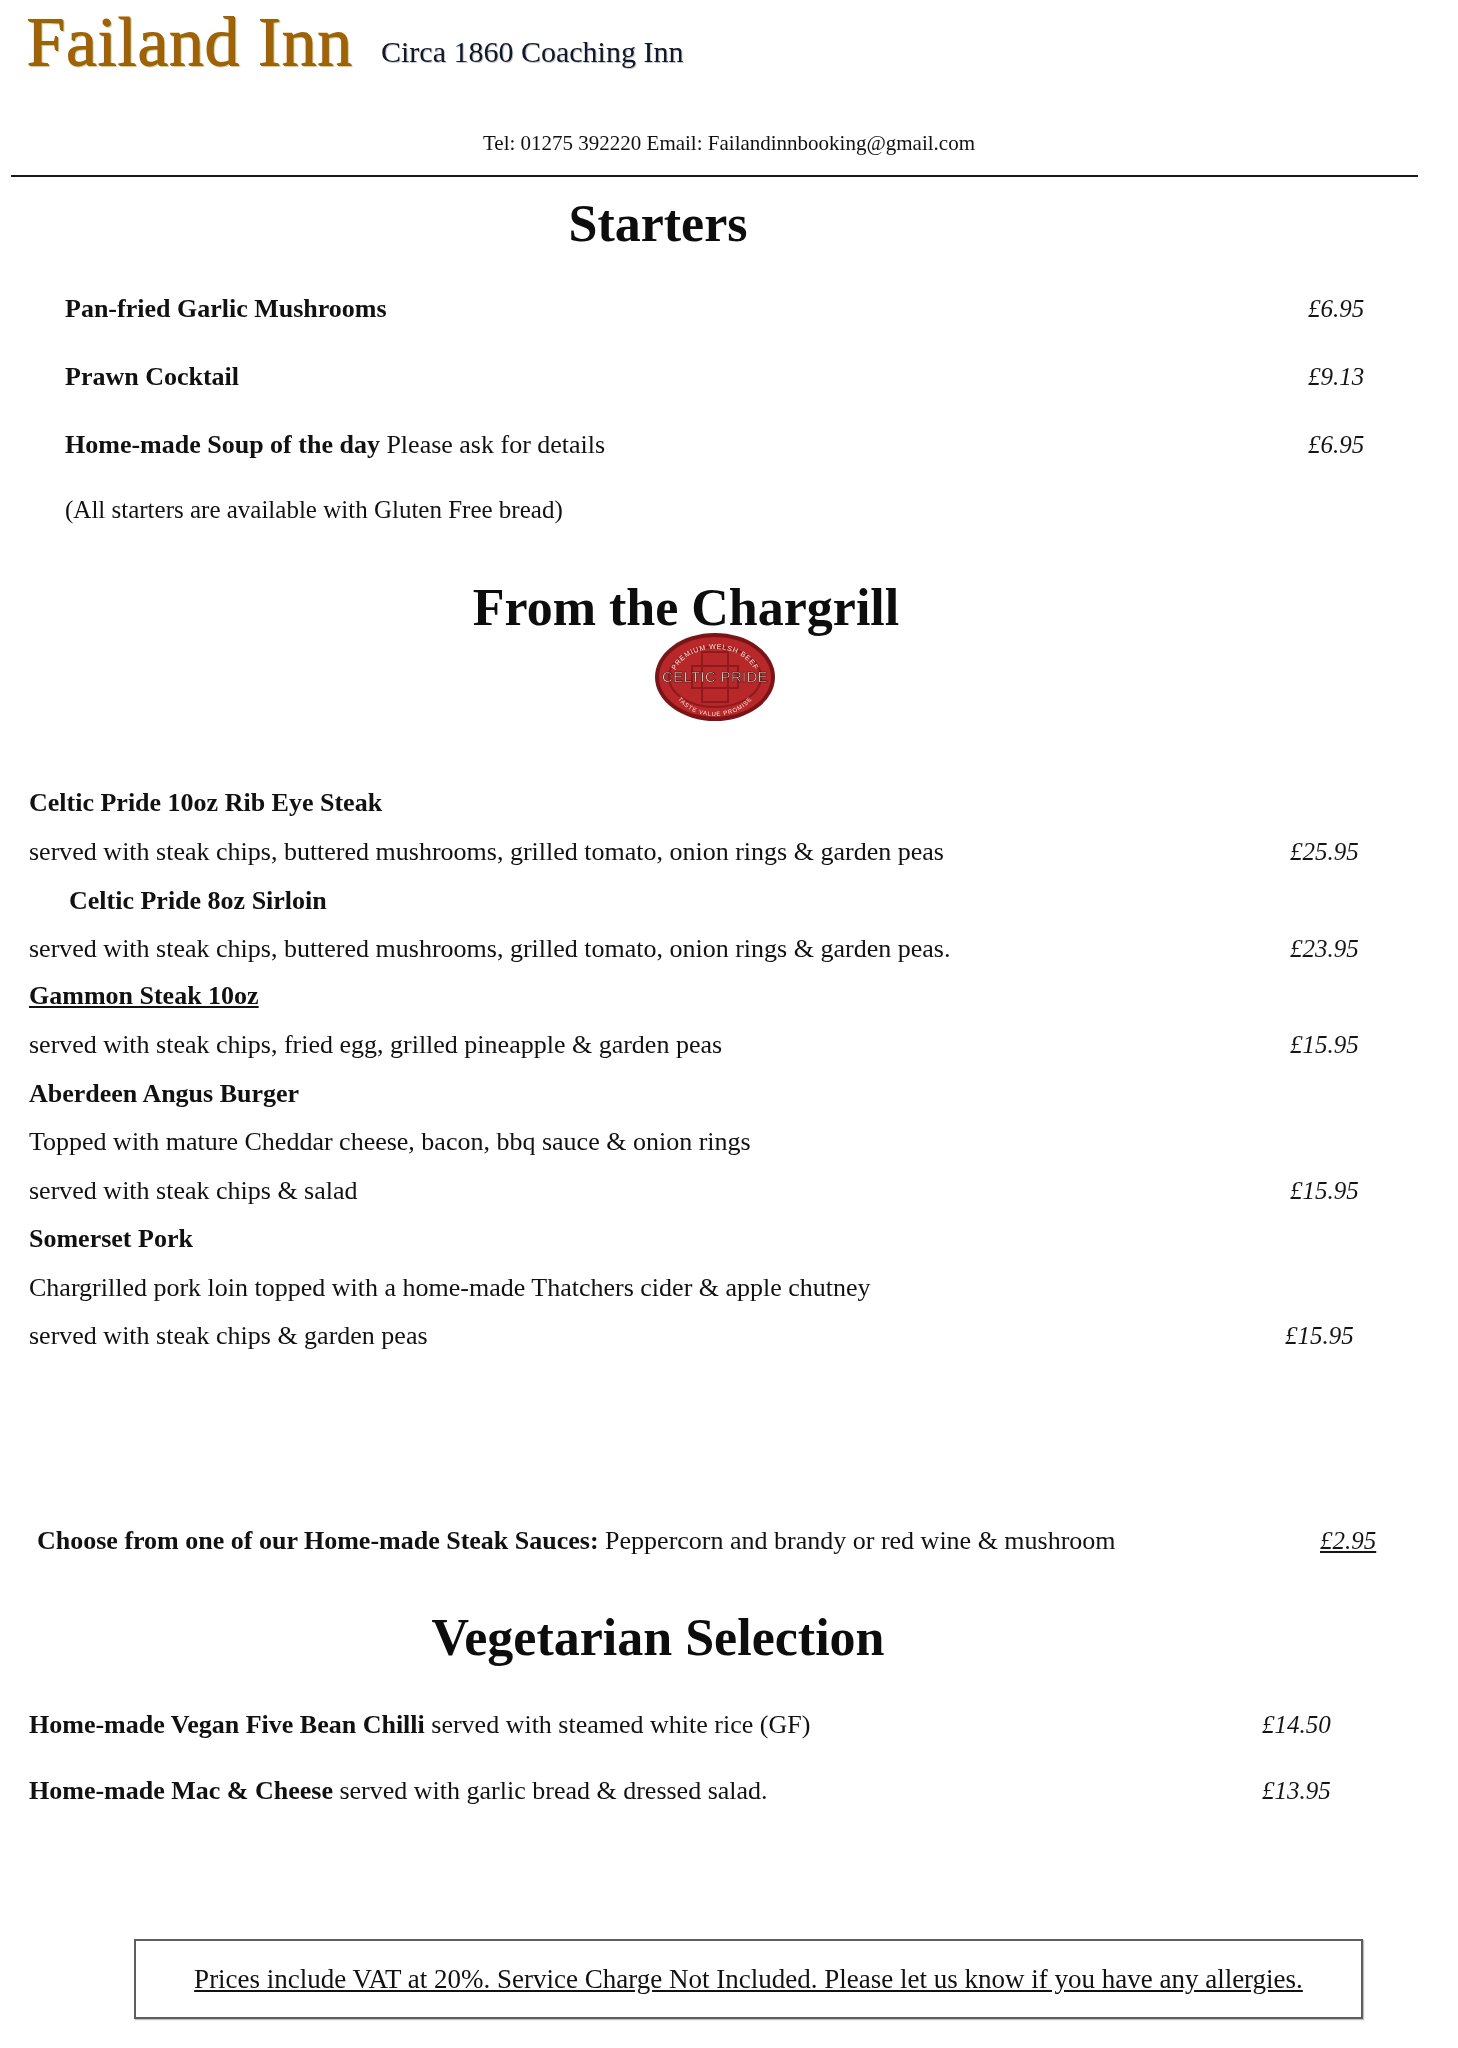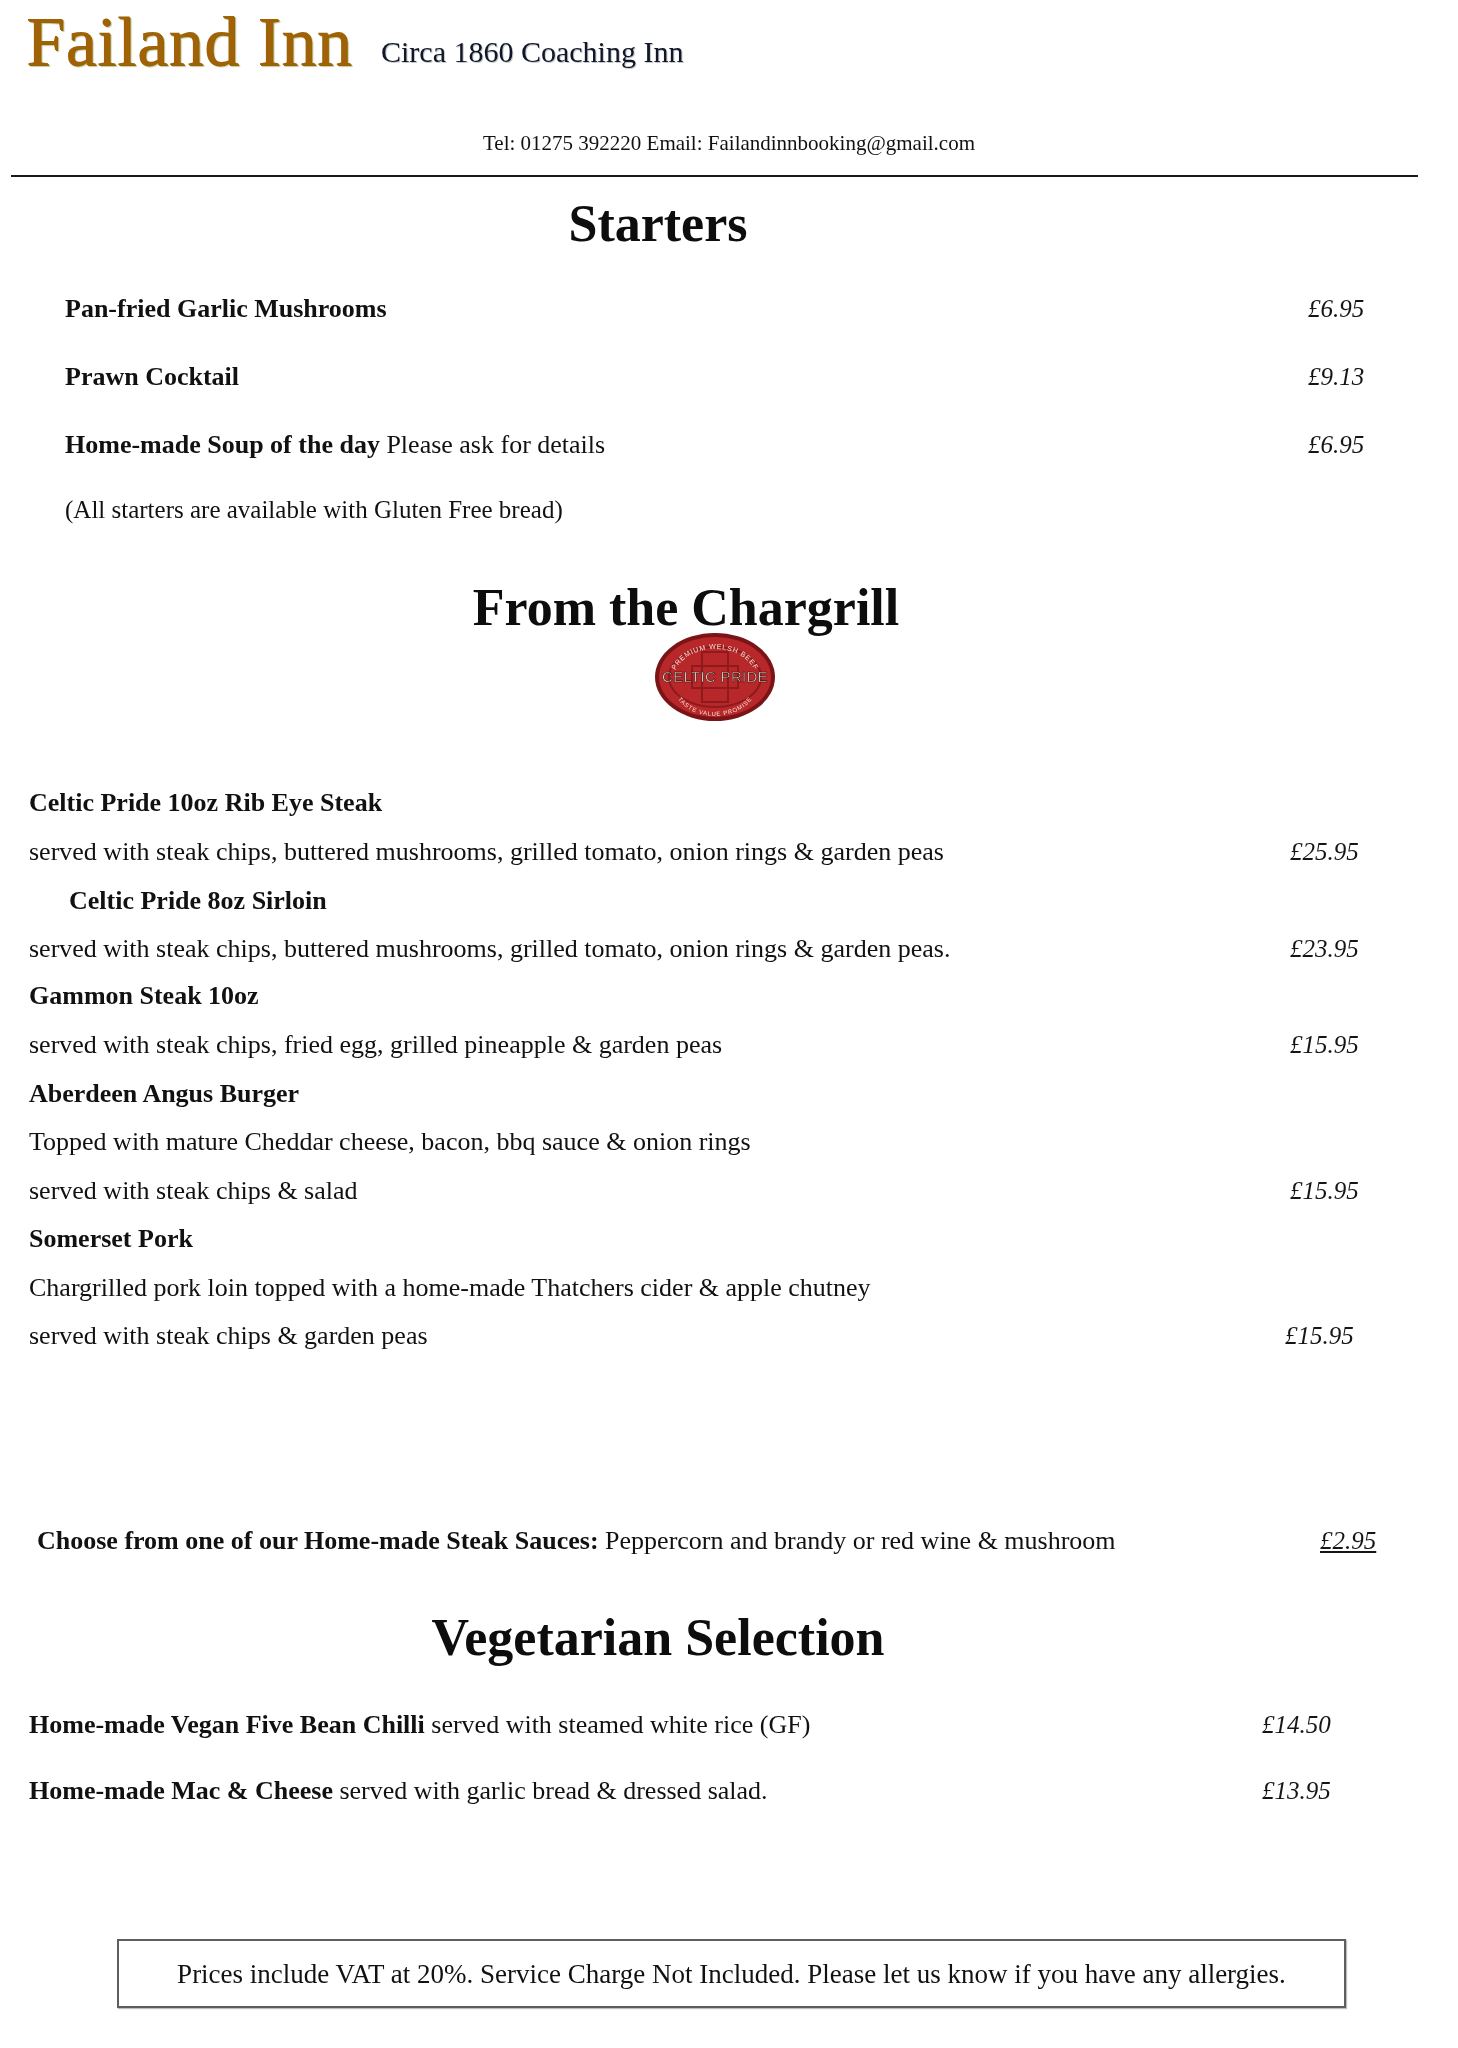--- a/index.html
+++ b/index.html
@@ -68,25 +68,25 @@
   }
   .note { font-size: 25px; line-height: 32px; }
 
   
   .logo {
     left: 652px; top: 630px; width: 126px; height: 94px;
   }
 
   
   .footer-box {
-    left: 117px; top: 1939px; width: 1229px; height: 69px;
+    left: 134px; top: 1939px; width: 1229px; height: 80px;
     border: 2px solid #5e5e5e;
     box-sizing: border-box;
     box-shadow: 1px 1px 1px rgba(0,0,0,0.25);
-    display: flex; align-items: center; justify-content: center;
+    display: flex; align-items: center; justify-content: center; text-decoration: underline;
   }
   .footer-text {
     font-size: 27px;
     line-height: 32px;
     color: #111;
     white-space: nowrap;
   }
 </style>
 </head>
 <body>
@@ -136,21 +136,21 @@
 </div>
 
 <div class="abs item-name" style="left:29px; top:787px;">Celtic Pride 10oz Rib Eye Steak</div>
 <div class="abs item-desc" style="left:29px; top:836px;">served with steak chips, buttered mushrooms, grilled tomato, onion rings &amp; garden peas</div>
 <div class="abs price" style="left:1290px; top:836px;">£25.95</div>
 
 <div class="abs item-name" style="left:29px; top:885px;margin-left:40px;">Celtic Pride 8oz Sirloin</div>
 <div class="abs item-desc" style="left:29px; top:933px;">served with steak chips, buttered mushrooms, grilled tomato, onion rings &amp; garden peas.</div>
 <div class="abs price" style="left:1290px; top:933px;">£23.95</div>
 
-<div class="abs item-name" style="left:29px; top:980px;">Gammon Steak 10oz</div>
+<div class="abs item-name" style="left:29px; top:980px;text-decoration:underline;">Gammon Steak 10oz</div>
 <div class="abs item-desc" style="left:29px; top:1029px;">served with steak chips, fried egg, grilled pineapple &amp; garden peas</div>
 <div class="abs price" style="left:1290px; top:1029px;">£15.95</div>
 
 <div class="abs item-name" style="left:29px; top:1078px;">Aberdeen Angus Burger</div>
 <div class="abs item-desc" style="left:29px; top:1126px;">Topped with mature Cheddar cheese, bacon, bbq sauce &amp; onion rings</div>
 <div class="abs item-desc" style="left:29px; top:1175px;">served with steak chips &amp; salad</div>
 <div class="abs price" style="left:1290px; top:1175px;">£15.95</div>
 
 <div class="abs item-name" style="left:29px; top:1223px;">Somerset Pork</div>
 <div class="abs item-desc" style="left:29px; top:1272px;">Chargrilled pork loin topped with a home-made Thatchers cider &amp; apple chutney</div>

